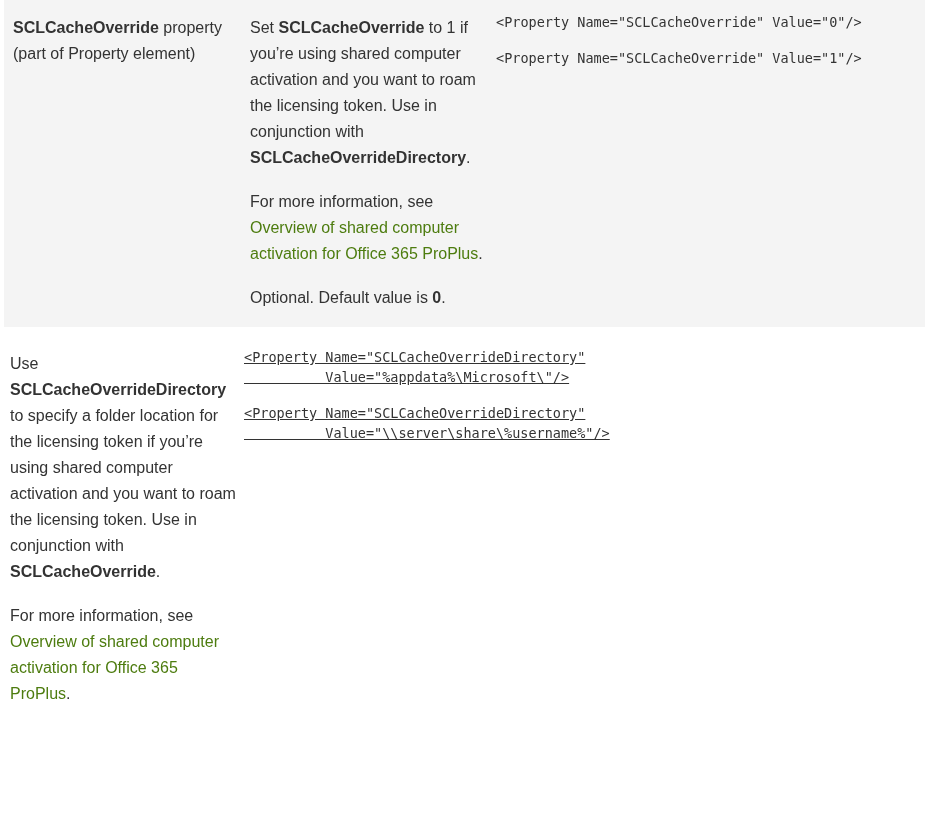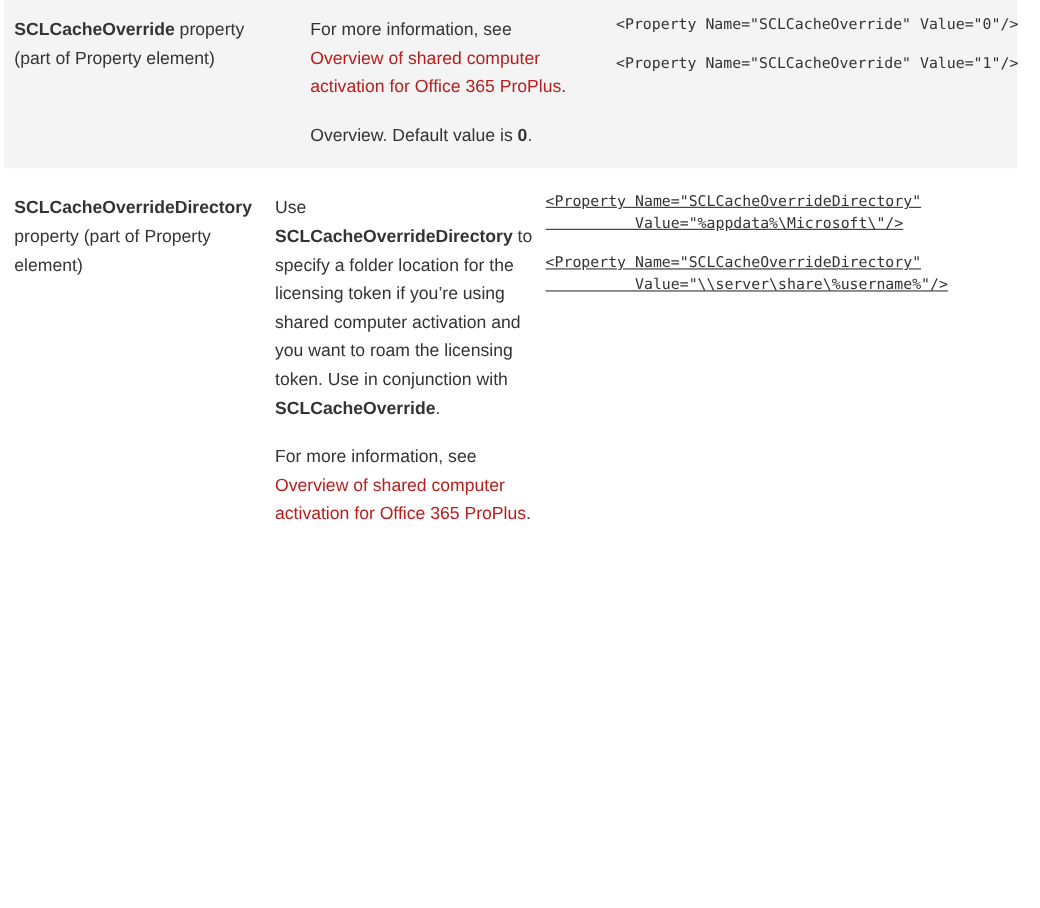--- a/index.html
+++ b/index.html
@@ -5,58 +5,58 @@
   * { box-sizing: border-box; }
   html, body { margin: 0; padding: 0; }
   body {
     width: 945px; height: 825px; overflow: hidden;
     background: #ffffff;
     font-family: "Liberation Sans", "DejaVu Sans", sans-serif;
     color: #333333;
   }
   .doc-table { width: 921px; margin-left: 4px; }
   .trow { display: grid; grid-template-columns: 240px 252px 1fr; }
-  .trow.shaded { background: #f4f4f4; gap: 32px; }
+  .trow.shaded { background: #f4f4f4; }
   .cell { font-size: 16px; line-height: 26px; }
   .cell.c1 { padding: 15px 10px 16px 9px; }
   .cell.c2 { padding: 15px 6px 16px 6px; }
   .cell.c3 { padding: 12px 6px 12px 0; }
   .trow.r2 .c1, .trow.r2 .c2 { padding-top: 24px; }
   .trow.r2 .c3 { padding-top: 20px; text-decoration: underline; }
   .cell p { margin: 0 0 18px 0; }
   .cell p:last-child { margin-bottom: 0; }
   .b { font-weight: 700; }
-  a.link { color: #b91c1c; text-decoration: none; cursor: pointer; }
+  a.link { color: #4d7c0f; text-decoration: none; cursor: pointer; }
   pre {
     margin: 0 0 16px 0;
     font-family: "DejaVu Sans Mono", "Liberation Mono", monospace;
     font-size: 13.5px; line-height: 20px;
     color: #333333; white-space: pre;
   }
   pre:last-child { margin-bottom: 0; }
 </style>
 </head>
 <body>
 
 <div class="doc-table">
 
   <section class="trow shaded r1">
     <div class="cell c1"><span class="b">SCLCacheOverride</span><span> property (part of Property element)</span></div>
     <div class="cell c2">
+        <p><span>Set </span><span class="b">SCLCacheOverride</span><span> to 1 if you’re using shared computer activation and you want to roam the licensing token. Use in conjunction with </span><span class="b">SCLCacheOverrideDirectory</span><span>.</span></p>
         <p><span>For more information, see </span><a class="link" href="#">Overview of shared computer activation for Office 365 ProPlus</a><span>.</span></p>
-        <p><span>Overview. Default value is </span><span class="b">0</span><span>.</span></p>
+        <p><span>Optional. Default value is </span><span class="b">0</span><span>.</span></p>
       </div>
     <div class="cell c3">
         <pre>&lt;Property Name="SCLCacheOverride" Value="0"/&gt;</pre>
         <pre>&lt;Property Name="SCLCacheOverride" Value="1"/&gt;</pre>
       </div>
   </section>
 
   <section class="trow r2">
-    <div class="cell c1"><span class="b">SCLCacheOverrideDirectory</span><span> property (part of Property element)</span></div>
     <div class="cell c2">
         <p><span>Use </span><span class="b">SCLCacheOverrideDirectory</span><span> to specify a folder location for the licensing token if you’re using shared computer activation and you want to roam the licensing token. Use in conjunction with </span><span class="b">SCLCacheOverride</span><span>.</span></p>
         <p><span>For more information, see </span><a class="link" href="#">Overview of shared computer activation for Office 365 ProPlus</a><span>.</span></p>
       </div>
     <div class="cell c3">
         <pre>&lt;Property Name="SCLCacheOverrideDirectory"
           Value="%appdata%\Microsoft\"/&gt;</pre>
         <pre>&lt;Property Name="SCLCacheOverrideDirectory"
           Value="\\server\share\%username%"/&gt;</pre>
       </div>

